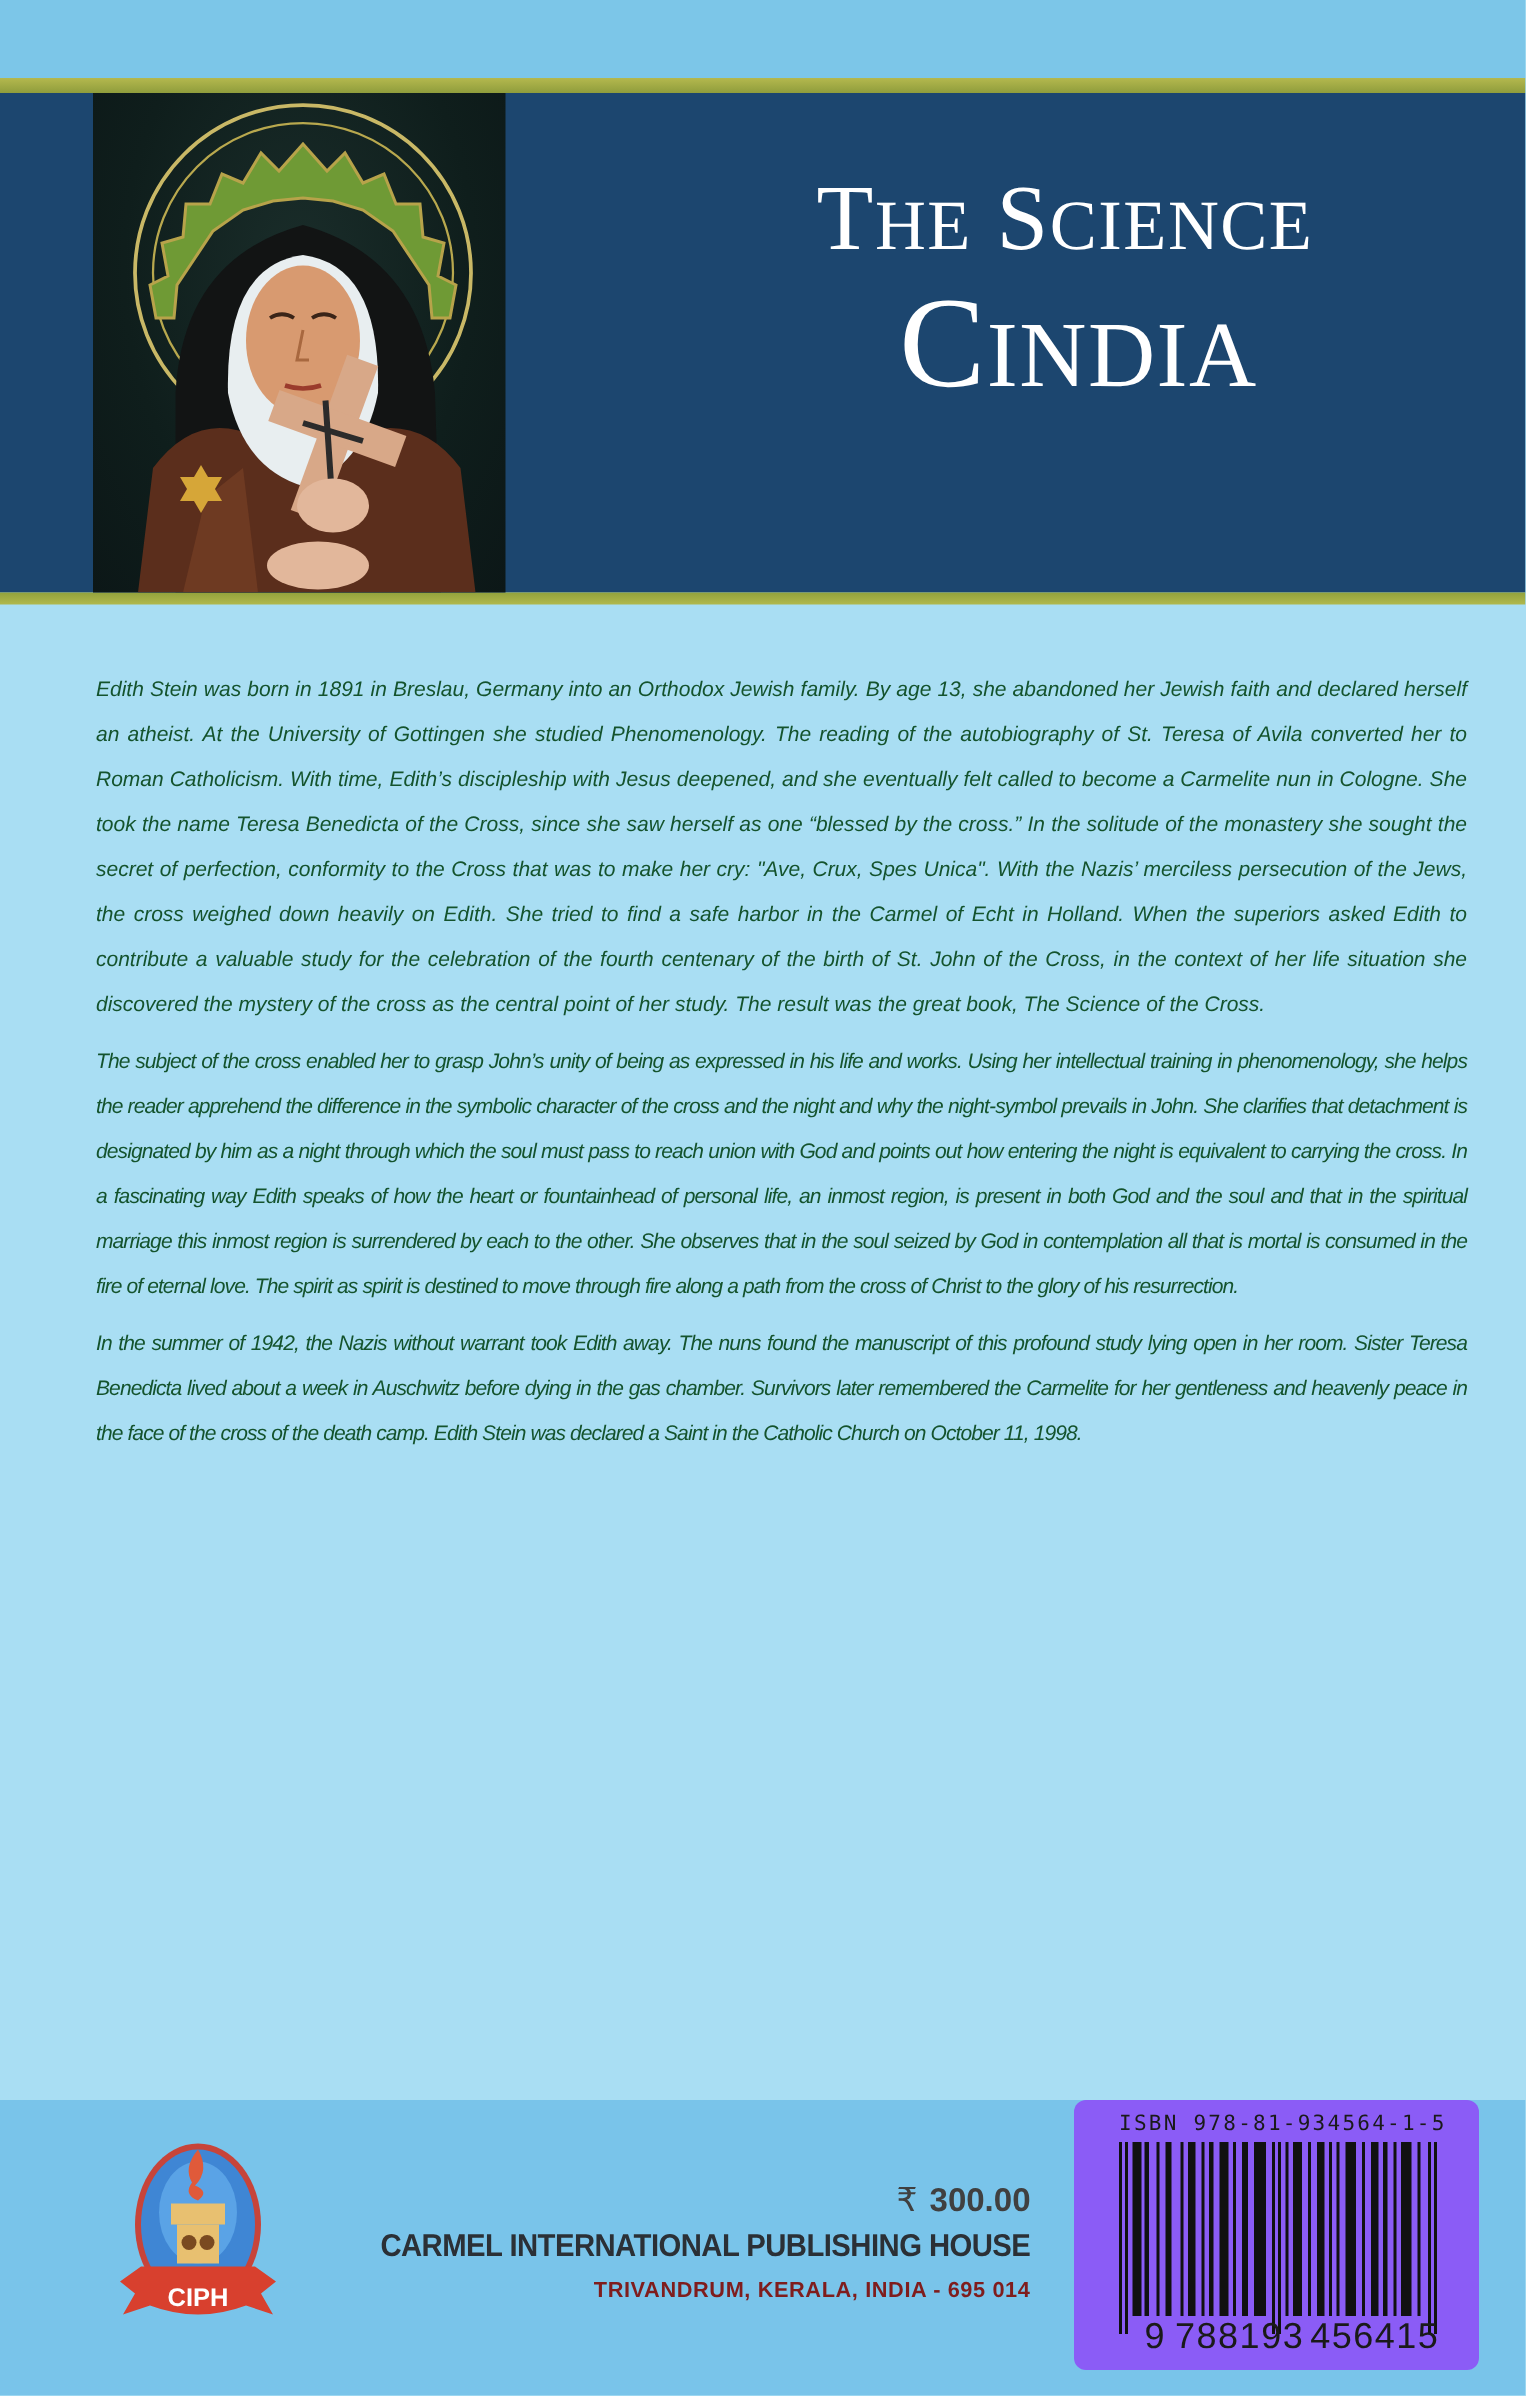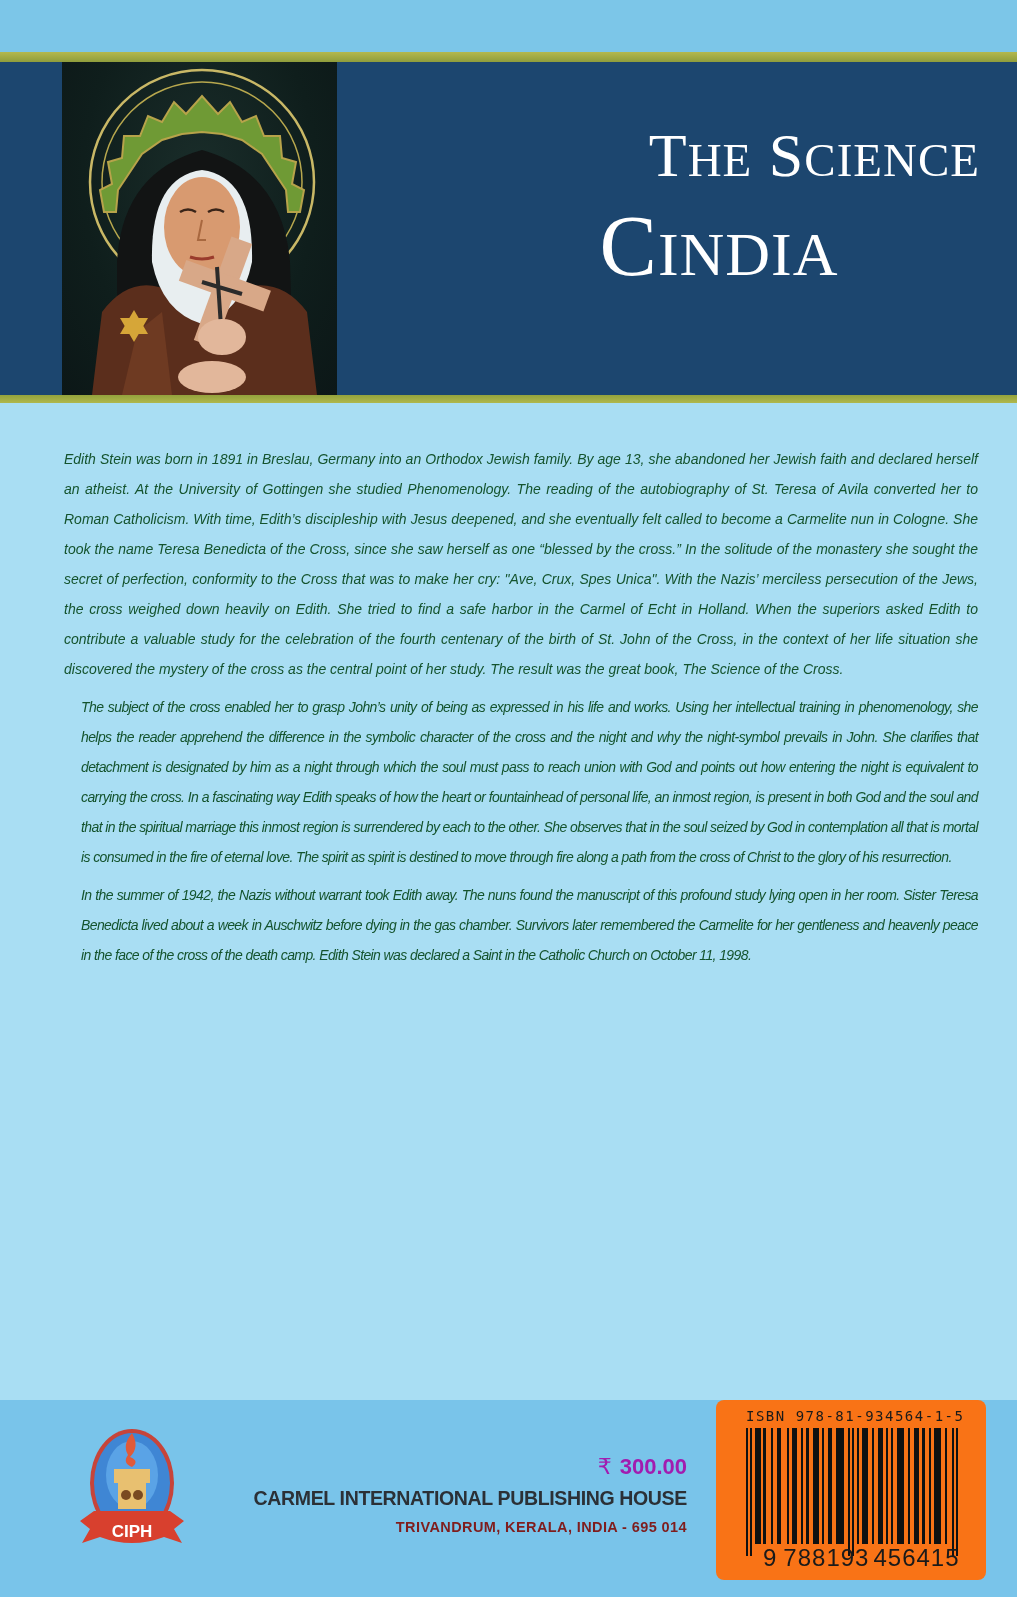--- a/index.html
+++ b/index.html
@@ -33,67 +33,67 @@
       overflow: hidden;
     }
     .portrait svg { width: 100%; height: 100%; display: block; }
 
     .title-block {
       position: absolute; left: 440px; top: 112px; width: 540px;
       text-align: center; color: #ffffff;
       font-family: "Liberation Serif", "DejaVu Serif", serif;
       font-weight: normal;
     }
-    .title-line1 { font-size: 62px; letter-spacing: 1px; line-height: 86px; white-space: nowrap; text-align: right; }
+    .title-line1 { font-size: 62px; letter-spacing: 1px; line-height: 68px; white-space: nowrap; }
     .title-line1 .sc { font-size: 47px; }
     .title-line2 { font-size: 32px; line-height: 34px; letter-spacing: 1px; margin-left: 24px; }
     .title-line3 { font-size: 86px; line-height: 86px; letter-spacing: 1px; margin-left: 18px; }
     .title-line3 .sc { font-size: 62px; }
 
     .blurb {
       position: absolute; left: 64px; top: 444px; width: 914px;
       font-size: 14px; line-height: 30px; text-align: justify;
       color: #14532d;
       font-style: italic;
     }
     .blurb p { margin-bottom: 8px; }
-    .blurb p.narrow { font-family: "Liberation Sans", sans-serif; letter-spacing: -0.6px; margin-left: 17px; }
+    .blurb p.narrow { font-family: "Liberation Sans", sans-serif; letter-spacing: -0.6px; }
 
     .bottom-band {
       position: absolute; left: 0; top: 1400px; width: 1017px; height: 197px;
       background: #79c4ea;
     }
     .logo {
       position: absolute; left: 78px; top: 1425px; width: 108px; height: 126px;
     }
     .logo svg { width: 100%; height: 100%; display: block; }
 
     .price {
       position: absolute; right: 330px; top: 1454px;
-      font-size: 22px; font-weight: bold; color: #a21caf;
+      font-size: 22px; font-weight: bold; color: #404040;
       white-space: nowrap;
       margin-left: 32px;
     }
     .price .rupee { font-weight: normal; margin-right: 8px; }
     .publisher-name {
       position: absolute; right: 330px; top: 1486px;
       font-size: 21px; font-weight: bold; color: #2b3036;
       letter-spacing: -0.4px; white-space: nowrap;
       font-family: "Liberation Sans Narrow", "Liberation Sans", sans-serif;
       transform: scaleX(0.93); transform-origin: right center;
     }
     .publisher-address {
       position: absolute; right: 330px; top: 1519px;
       font-size: 14.5px; font-weight: bold; color: #7f1d1d;
       letter-spacing: 0.4px; white-space: nowrap;
     }
 
     .barcode-label {
       position: absolute; left: 716px; top: 1400px; width: 270px; height: 180px;
-      background: #f97316; border-radius: 8px;
+      background: #8b5cf6; border-radius: 8px;
     }
     .isbn-text {
       position: absolute; left: 30px; top: 8px;
       font-family: "DejaVu Sans Mono", "Liberation Mono", monospace;
       font-size: 14px; letter-spacing: 1.5px; color: #1a1a1a;
     }
     .barcode-bars {
       position: absolute; left: 30px; top: 28px; width: 212px; height: 128px;
     }
     .barcode-bars svg { width: 100%; height: 100%; display: block; }

